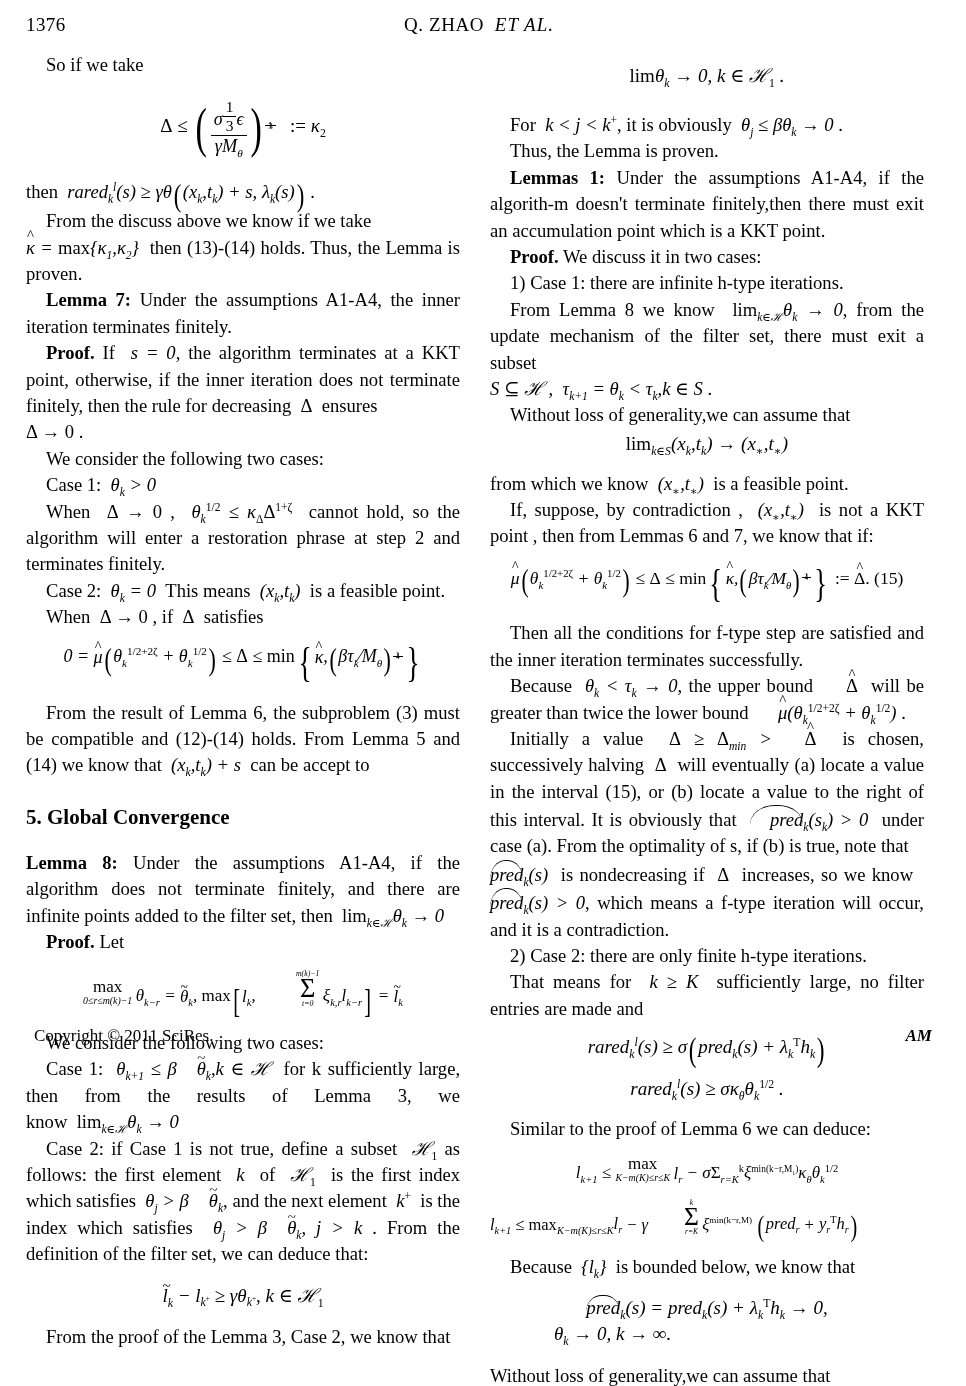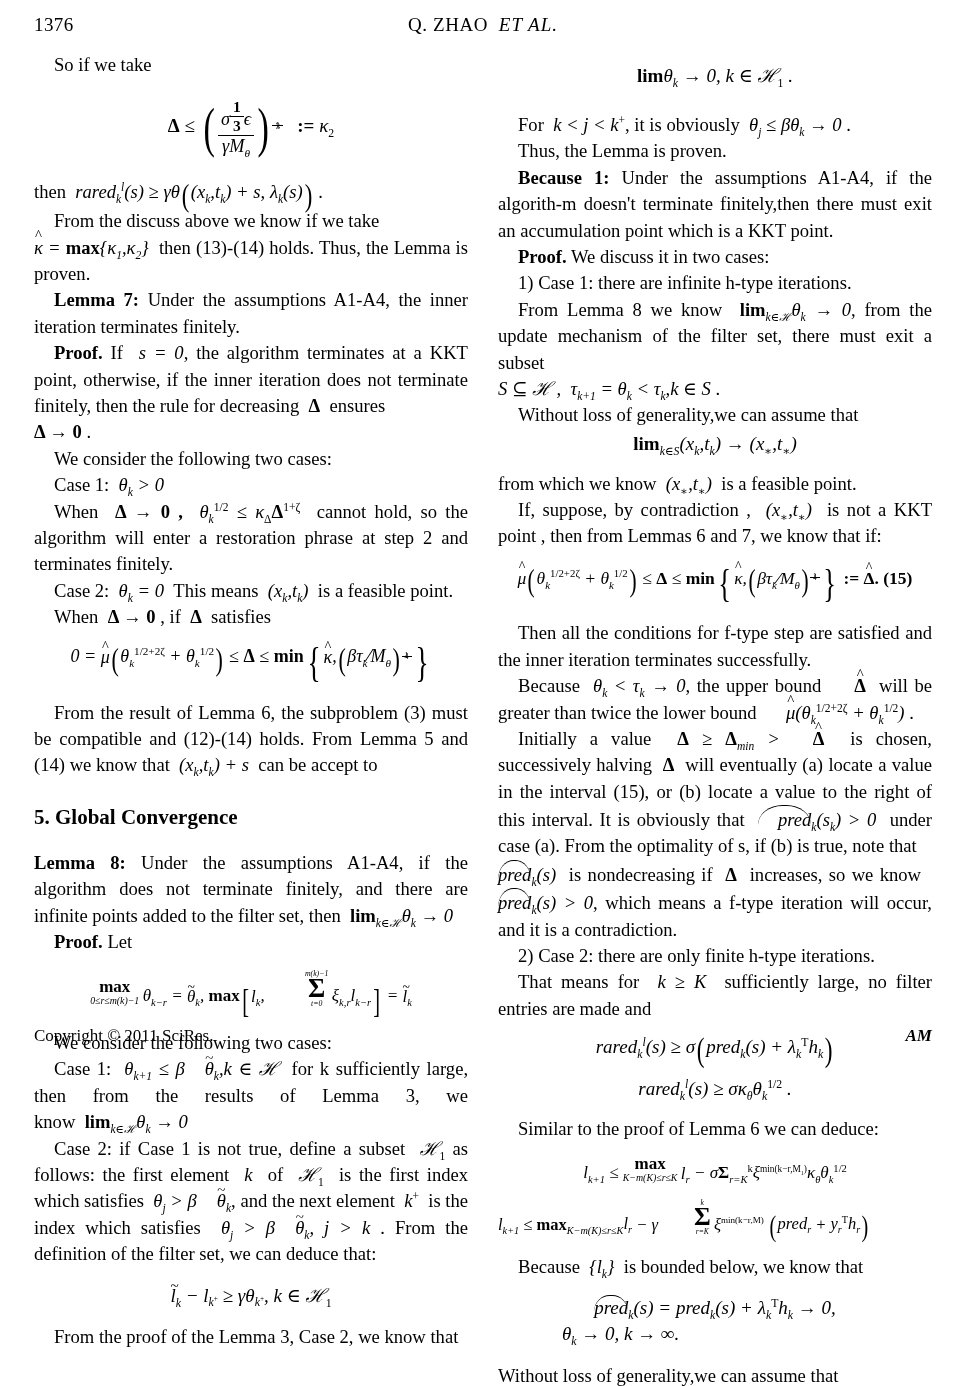--- a/index.html
+++ b/index.html
@@ -13,21 +13,21 @@
     font-family: "Liberation Serif", "DejaVu Serif", serif;
     color: #000000;
     position: relative;
     overflow: hidden;
   }
   .page {
     position: relative;
     width: 966px;
     height: 1062px;
     box-sizing: border-box;
-    padding: 14px 34px 0 34px;
+    padding: 14px 34px 0 26px;
     border-radius: 25px;
   }
 
   
   .runhead {
     display: flex;
     align-items: baseline;
     height: 26px;
     position: relative;
   }
@@ -77,21 +77,21 @@
     margin: 26px 0 20px 0;
     text-align: left;
   }
 
   
   .math {
     font-family: "Liberation Serif", "DejaVu Serif", serif;
     font-style: italic;
     white-space: nowrap;
   }
-  .mathup { font-style: normal; font-weight: bold; }
+  .mathup { font-style: normal; }
   .disp {
     text-align: center;
     margin: 14px 0 14px 0;
     font-size: 19px;
     font-style: italic;
   }
   .disp-left {
     text-align: left;
     margin: 12px 0;
     font-size: 19px;
@@ -316,21 +316,21 @@
         <span class="mathup">lim</span>θ<sub>k</sub> → 0, <em>k</em> ∈ <span class="scr">ℋ</span><sub class="up">1</sub> .
       </div>
 
       <p class="indent">
         <span>For</span>&nbsp;&nbsp;<span class="math"><em>k</em> &lt; <em>j</em> &lt; <em>k</em><sup class="up">+</sup></span><span>, it is obviously</span>&nbsp;&nbsp;<span class="math">θ<sub>j</sub> ≤ βθ<sub>k</sub> → 0</span> .
       </p>
 
       <p class="indent">Thus, the Lemma is proven.</p>
 
       <p class="indent">
-        <span class="bold">Because 1:</span>
+        <span class="bold">Lemmas 1:</span>
         <span>Under the assumptions A1-A4, if the algorith-m doesn't terminate finitely,then there must exit an accumulation point which is a KKT point.</span>
       </p>
 
       <p class="indent">
         <span class="bold">Proof.</span>
         <span>We discuss it in two cases:</span>
       </p>
 
       <p class="indent">1) Case 1: there are infinite h-type iterations.</p>
 

